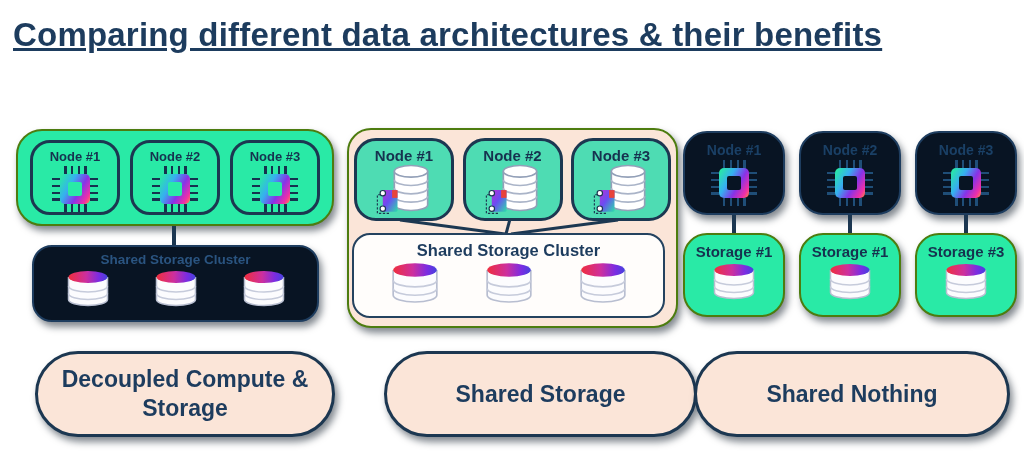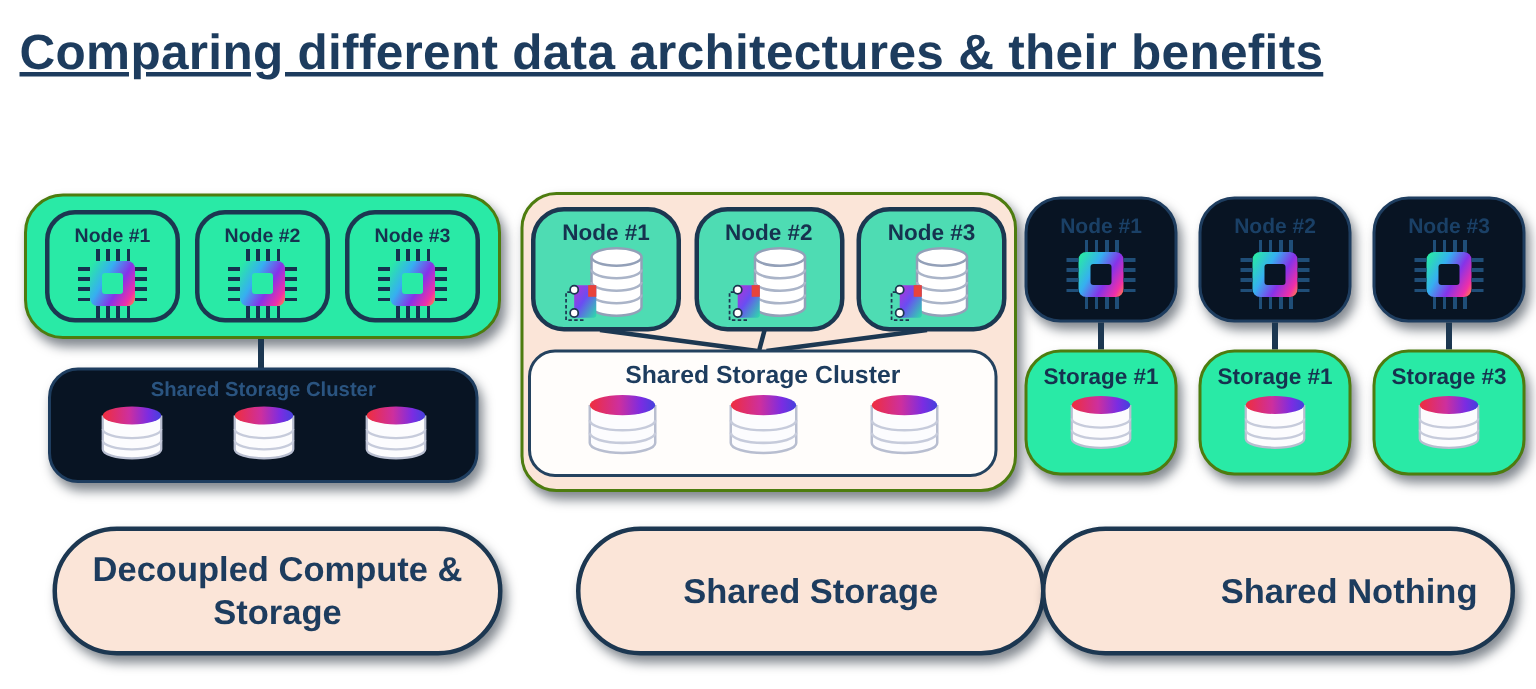--- a/index.html
+++ b/index.html
@@ -79,21 +79,21 @@
   
   .cyl{width:48px;height:42px;} 
   .storage-cluster-white .cyl{width:58px;height:47px;}
   .green-store .cyl{width:54px;height:42px;margin-top:1px;}
 
   
   .pill{position:absolute;top:351px;height:86px;box-sizing:border-box;background:#fbe5d8;
         border:3px solid #1c3751;border-radius:46px;display:flex;align-items:center;
         justify-content:center;text-align:center;}
   .pill span{font-size:23px;font-weight:bold;color:#1d3c5e;line-height:1.25;padding:0 22px;}
-  .pill1{left:35px;width:300px;} .pill2{left:384px;width:313px;} .pill3{left:694px;width:316px;justify-content:flex-end;}
+  .pill1{left:35px;width:300px;} .pill2{left:384px;width:313px;} .pill3{left:694px;width:316px;}
 </style>
 </head>
 <body>
 
 <svg width="0" height="0" style="position:absolute">
   <defs>
     <linearGradient id="g-cyltop" x1="0" y1="0" x2="1" y2="0">
       <stop offset="0" stop-color="#ef2e3e"></stop>
         <stop offset="0.45" stop-color="#cd2f9e"></stop>
       <stop offset="0.78" stop-color="#7b2ce2"></stop>

